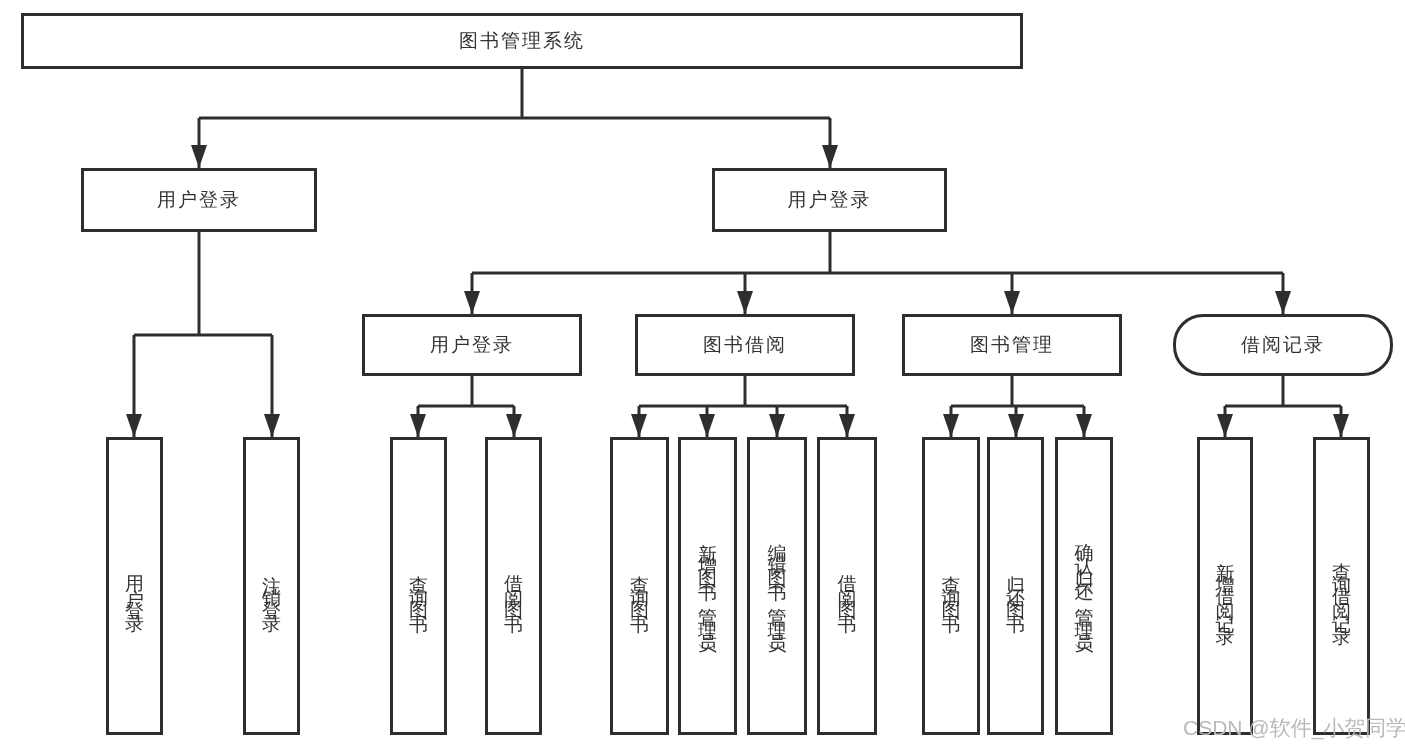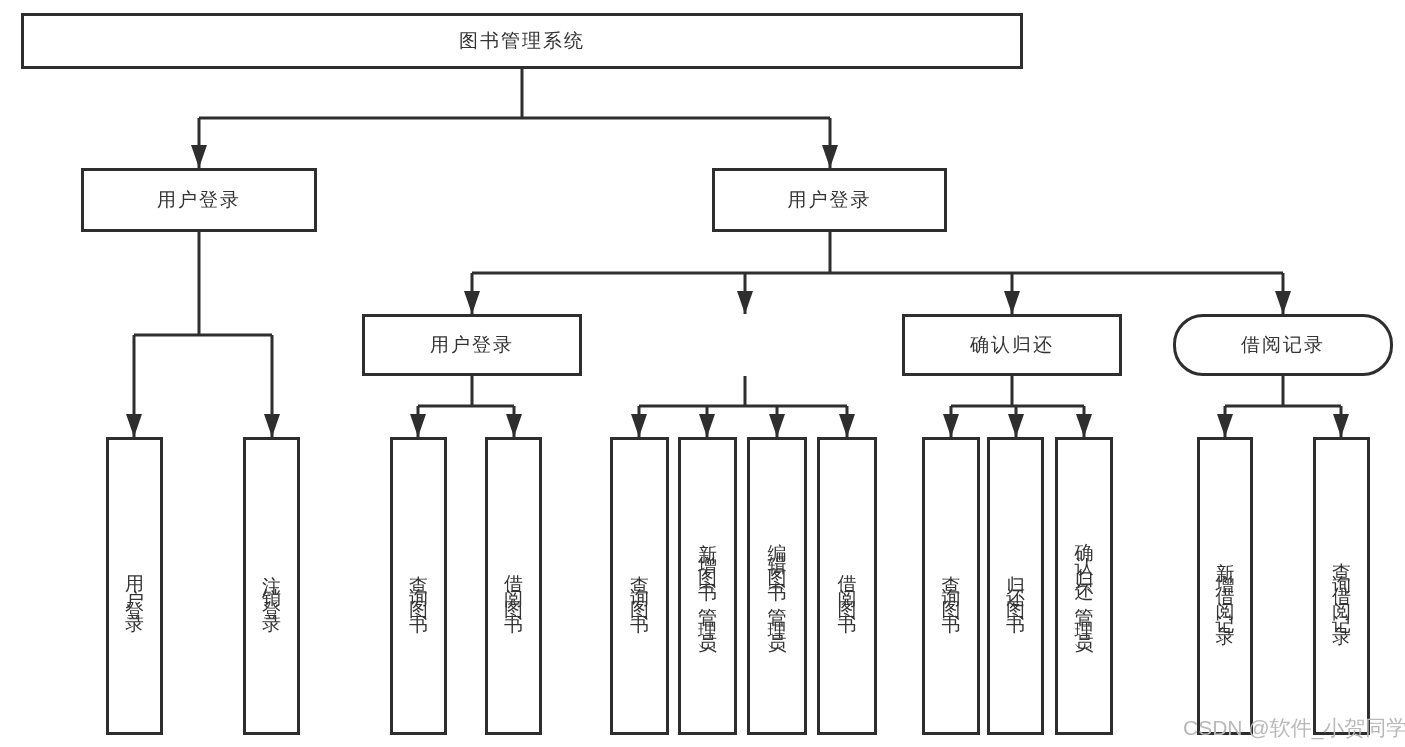--- a/index.html
+++ b/index.html
@@ -103,22 +103,25 @@
   <div class="box" style="left:81px; top:168px; width:236px; height:64px;">
     <span class="hlabel">用户登录</span>
   </div>
   <div class="box" style="left:712px; top:168px; width:235px; height:64px;">
     <span class="hlabel">用户登录</span>
   </div>
 
   <div class="box" style="left:362px; top:314px; width:220px; height:62px;">
     <span class="hlabel">用户登录</span>
   </div>
+  <div class="box" style="left:635px; top:314px; width:220px; height:62px;">
+    <span class="hlabel">图书借阅</span>
+  </div>
   <div class="box" style="left:902px; top:314px; width:220px; height:62px;">
-    <span class="hlabel">确认归还</span>
+    <span class="hlabel">图书管理</span>
   </div>
   <div class="box" style="left:1173px; top:314px; width:220px; height:62px;border-radius:30px;">
     <span class="hlabel">借阅记录</span>
   </div>
 
   <div class="box leaf" style="left:106px; top:437px; width:57px; height:298px;">
     <span class="vlabel">用户登录</span>
   </div>
   <div class="box leaf" style="left:243px; top:437px; width:57px; height:298px;">
     <span class="vlabel">注销登录</span>

